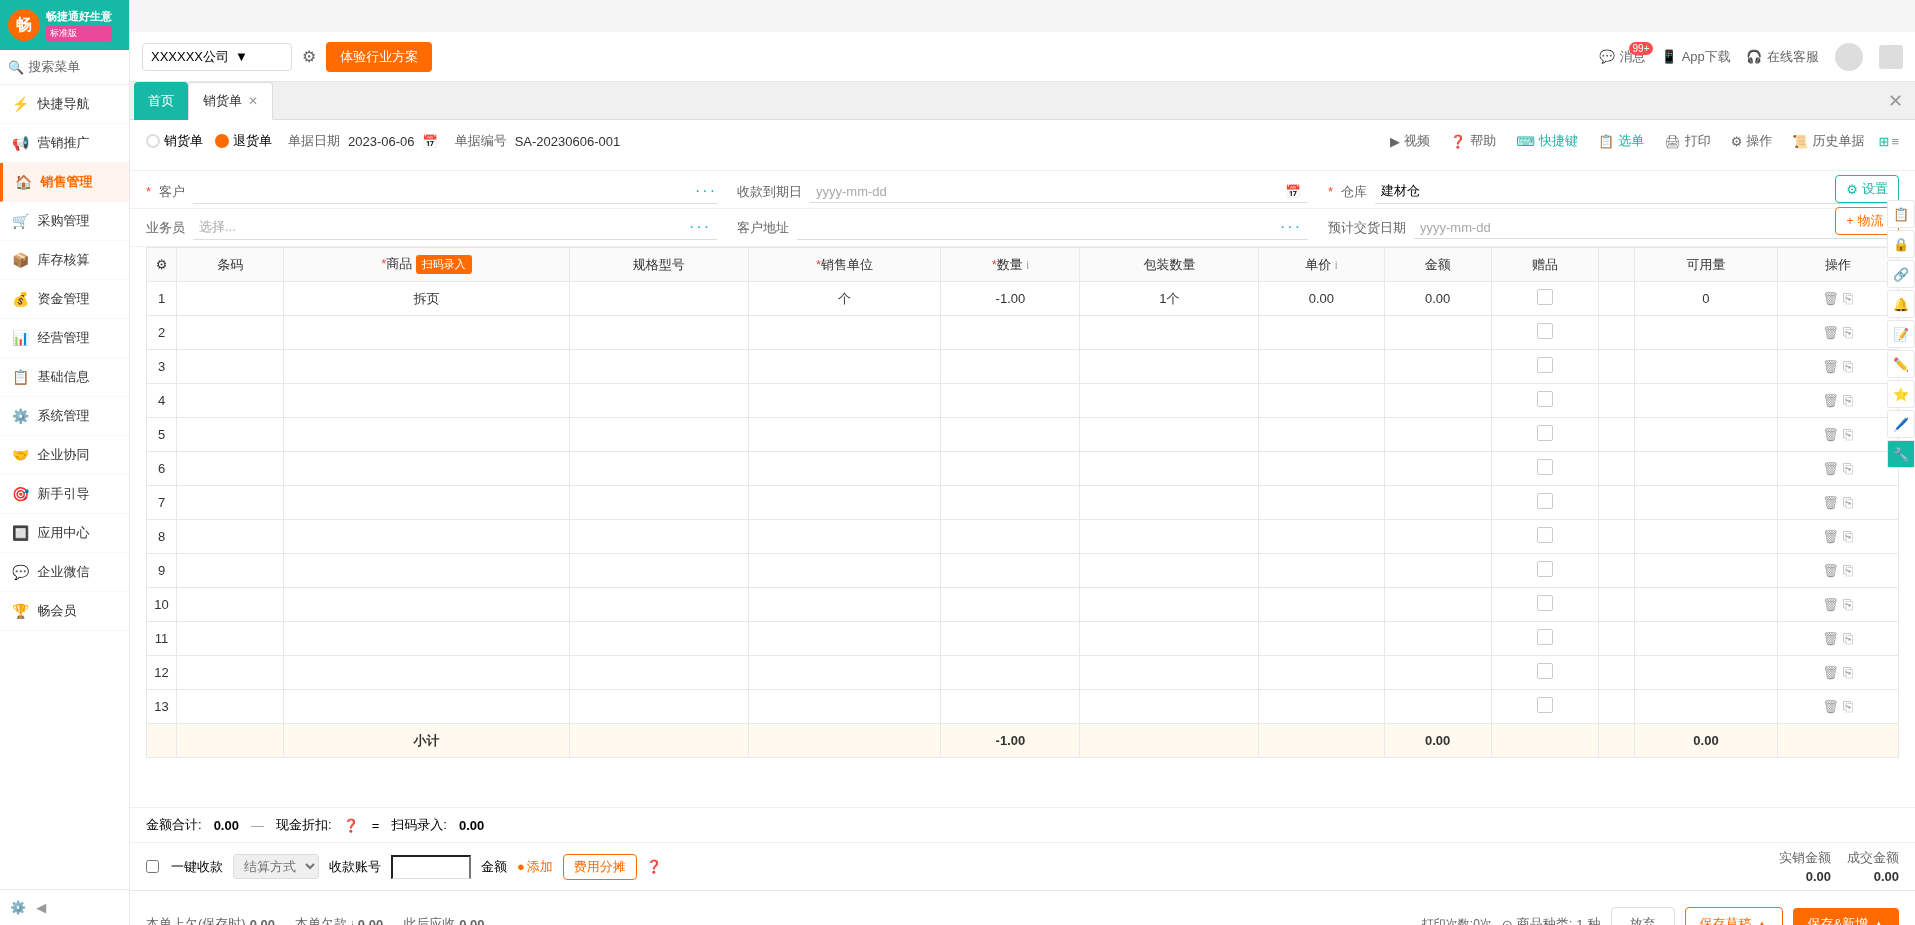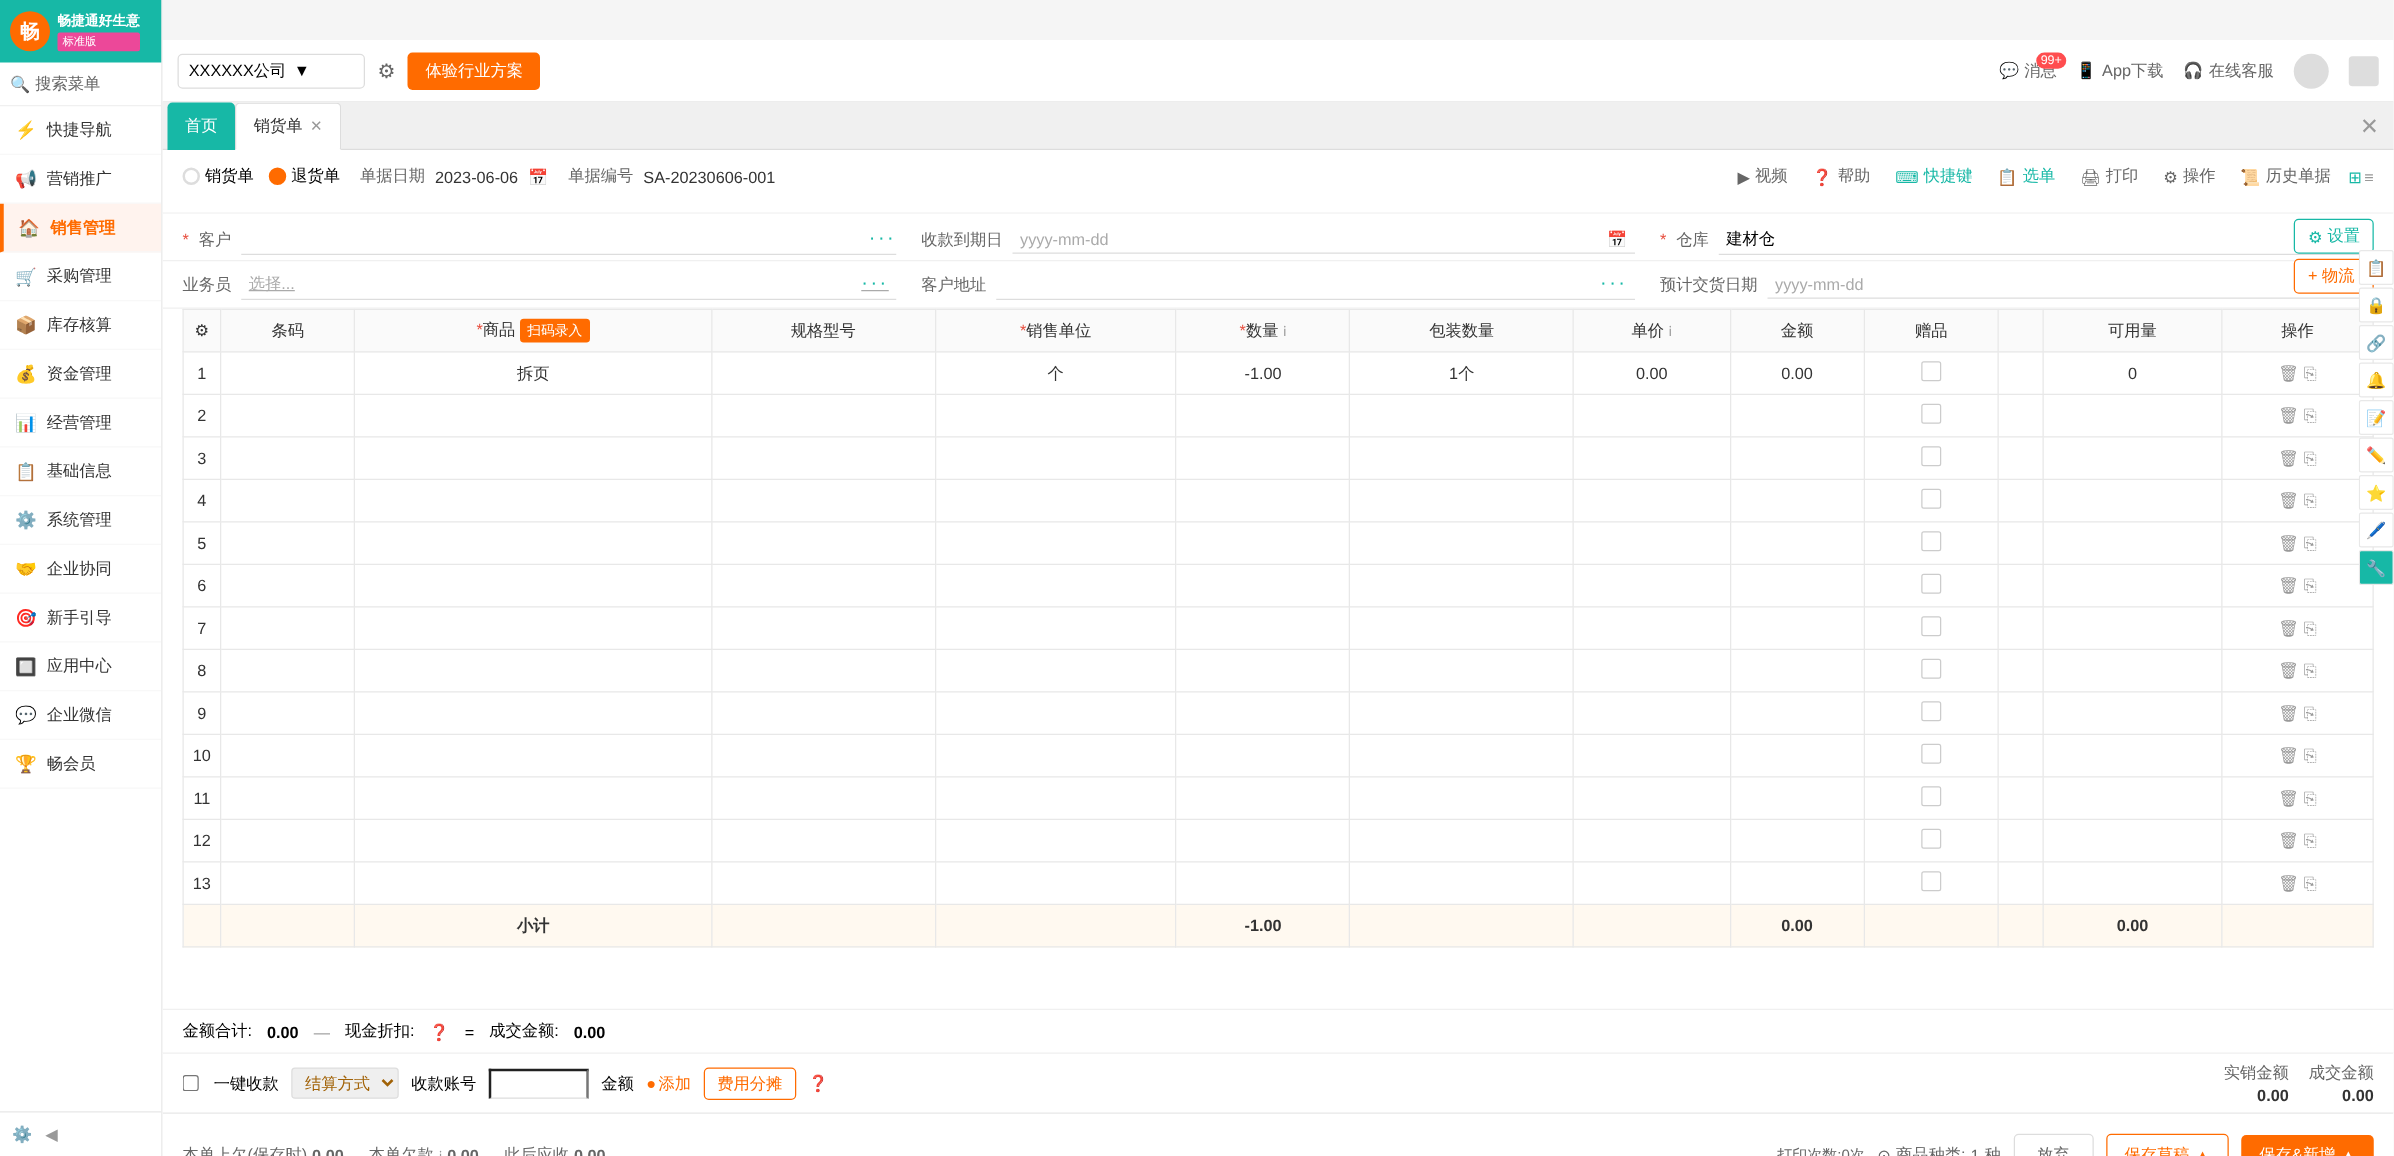--- a/index.html
+++ b/index.html
@@ -71,21 +71,21 @@
     .row-num { color: #999; }
     .red-text { color: #e74c3c; }
     .subtotal-row td { background: #fff9f0; font-weight: bold; }
     .action-cell { display: flex; align-items: center; justify-content: center; gap: 4px; }
 
     
     .footer-summary { padding: 8px 16px; background: #fff; border-top: 1px solid #f0f0f0; display: flex; align-items: center; gap: 12px; }
 
     
     .payment-row { padding: 6px 16px; background: #fff; border-top: 1px solid #f0f0f0; display: flex; align-items: center; gap: 10px; }
-    .payment-select { border: 1px solid #ddd; border-radius: 3px; padding: 3px 6px; color: #a16207; }
+    .payment-select { border: 1px solid #ddd; border-radius: 3px; padding: 3px 6px; color: #737373; }
     .payment-amount-field { border-bottom: 1px solid #ddd; padding: 3px 6px; width: 80px; }
     .payment-add-btn { color: #ff6b00; cursor: pointer; display: flex; align-items: center; gap: 2px; }
     .payment-expense-btn { border: 1px solid #ff6b00; color: #ff6b00; background: #fff; padding: 3px 10px; border-radius: 4px; cursor: pointer; }
     .payment-help { color: #999; cursor: pointer; }
 
     
     .right-summary { margin-left: auto; display: flex; gap: 16px; font-size: 12px; }
     .right-summary-item { display: flex; flex-direction: column; align-items: flex-end; gap: 2px; }
     .right-summary-label { color: #666; }
     .right-summary-value { color: #333; font-weight: bold; }
@@ -325,21 +325,21 @@
         <button class="action-btn-logistics">
           <span>+ 物流</span>
         </button>
       </div>
     </div>
 
     <div style="padding: 6px 16px; background:#fff; display:grid; grid-template-columns:1fr 1fr 1fr; gap:10px 20px; border-bottom:1px solid #f0f0f0;">
 
       <div class="field-row">
         <span style="color:#666;">业务员</span>
-        <div style="flex:1;border-bottom:1px solid #ddd;padding:3px 6px;display:flex;align-items:center;justify-content:space-between;color:#aaa;text-decoration:underline;">
+        <div style="flex:1;border-bottom:1px solid #ddd;padding:3px 6px;display:flex;align-items:center;justify-content:space-between;color:#aaa;">
           <span>选择...</span>
           <span style="color:#17b8a6;font-size:16px;letter-spacing:2px;">···</span>
         </div>
       </div>
 
       <div class="field-row">
         <span style="color:#666;">客户地址</span>
         <div style="flex:1;border-bottom:1px solid #ddd;padding:3px 6px;display:flex;align-items:center;justify-content:flex-end;">
           <span style="color:#17b8a6;font-size:16px;letter-spacing:2px;">···</span>
         </div>
@@ -660,21 +660,21 @@
       </table>
     </div>
 
     <div class="footer-summary">
       <span>金额合计:</span>
       <span style="font-weight:bold;">0.00</span>
       <span style="color:#999;">—</span>
       <span>现金折扣:</span>
       <span style="color:#999;">❓</span>
       <span>=</span>
-      <span>成交金额:</span>
+      <span>扫码录入:</span>
       <span style="font-weight:bold;">0.00</span>
     </div>
 
     <div class="payment-row">
       <input type="checkbox" style="margin-right: 2px;">
       <span>一键收款</span>
       <select class="payment-select">
         <option>结算方式</option>
       </select>
       <span>收款账号</span>

